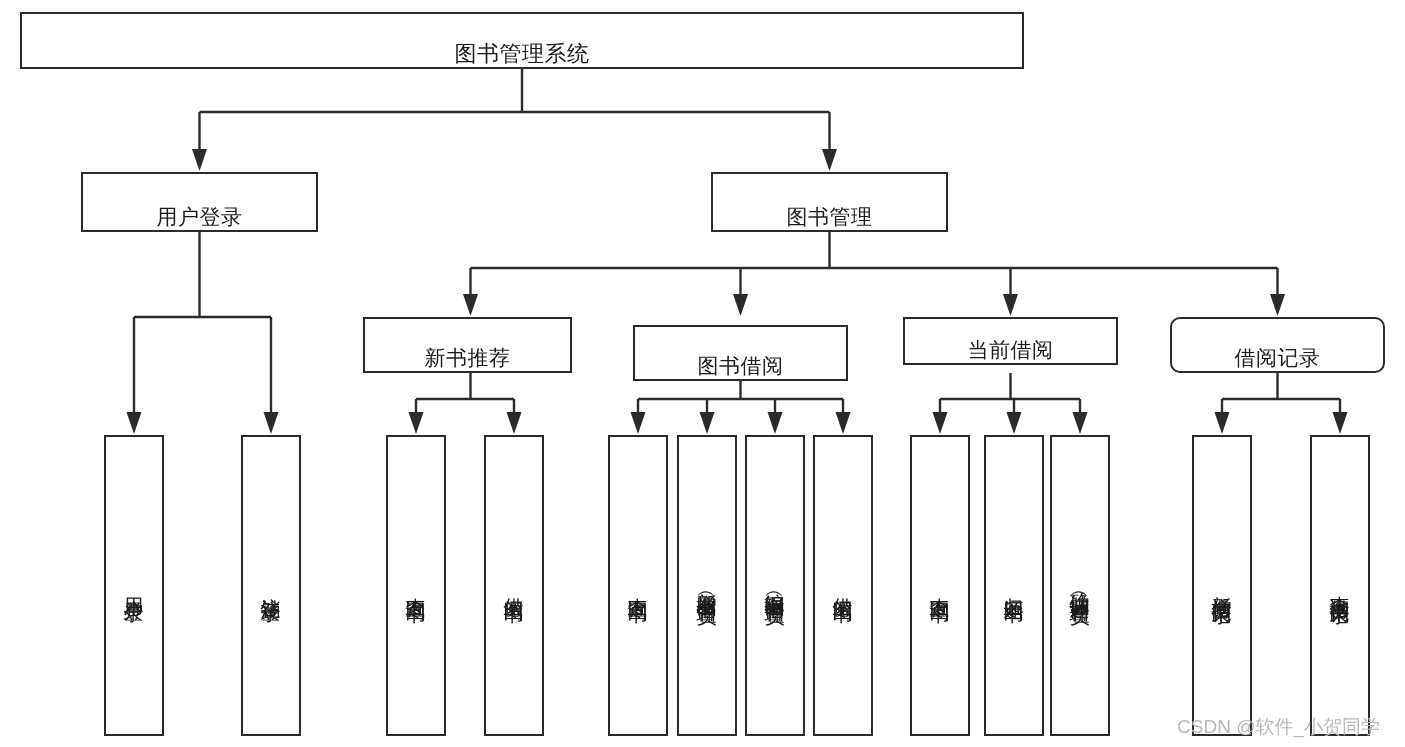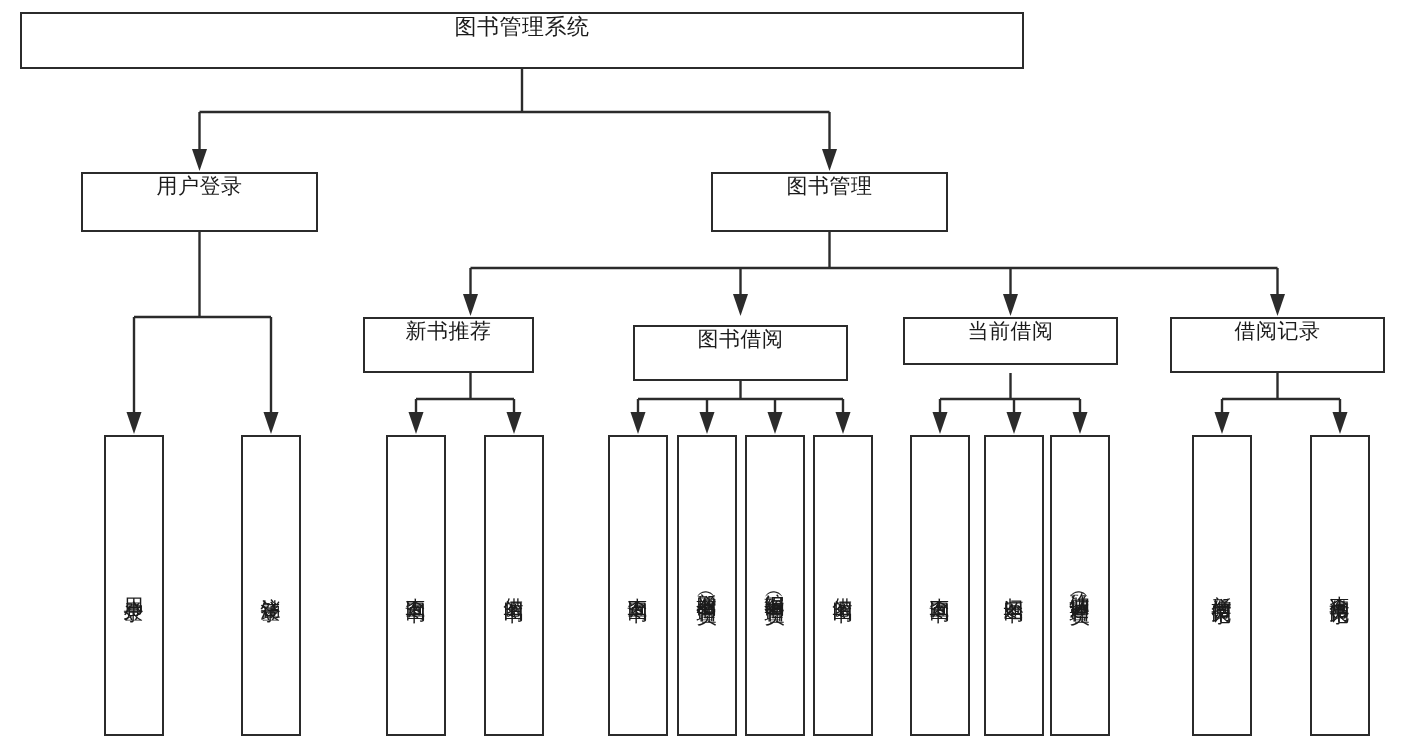--- a/index.html
+++ b/index.html
@@ -35,21 +35,21 @@
     fill: #2b2b2b;
     stroke: none;
   }
   
   .node {
     position: absolute;
     box-sizing: border-box;
     background: #ffffff;
     border: 2.4px solid #2b2b2b;
     display: flex;
-    align-items: flex-start;
+    align-items: flex-end;
     justify-content: center;
     color: #1b1b1b;
   }
   .node .label {
     display: block;
     text-align: center;
     line-height: 1.18;
     white-space: pre;
   }
   
@@ -147,30 +147,30 @@
   <div id="nodes">
       <div class="node h root" style="left: 20px; top: 12px; width: 1004px; height: 57px;">
         <span class="label">图书管理系统</span>
       </div>
       <div class="node h" style="left: 81px; top: 172px; width: 237px; height: 60px;">
         <span class="label">用户登录</span>
       </div>
       <div class="node h" style="left: 711px; top: 172px; width: 237px; height: 60px;">
         <span class="label">图书管理</span>
       </div>
-      <div class="node h" style="left: 363px; top: 317px; width: 171px; height: 56px;">
+      <div class="node h" style="left: 363px; top: 317px; width: 209px; height: 56px;">
         <span class="label">新书推荐</span>
       </div>
       <div class="node h" style="left: 633px; top: 317px; width: 215px; height: 56px; margin-top: 8px;">
         <span class="label">图书借阅</span>
       </div>
       <div class="node h" style="left: 903px; top: 317px; width: 215px; height: 48px;">
         <span class="label">当前借阅</span>
       </div>
-      <div class="node h" style="left: 1170px; top: 317px; width: 215px; height: 56px;">
+      <div class="node h" style="left: 1170px; top: 317px; width: 215px; height: 56px; border-radius: 10px;">
         <span class="label">借阅记录</span>
       </div>
       <div class="node v" style="left: 104px; top: 435px; width: 60px; height: 301px;">
         <span class="label">用户登录</span>
       </div>
       <div class="node v" style="left: 241px; top: 435px; width: 60px; height: 301px;">
         <span class="label">注销登录</span>
       </div>
       <div class="node v" style="left: 386px; top: 435px; width: 60px; height: 301px;">
         <span class="label">查询图书</span>
@@ -200,14 +200,15 @@
         <span class="label">确认归还（管理员）</span>
       </div>
       <div class="node v" style="left: 1192px; top: 435px; width: 60px; height: 301px;">
         <span class="label">新增借阅记录</span>
       </div>
       <div class="node v" style="left: 1310px; top: 435px; width: 60px; height: 301px;">
         <span class="label">查询借阅记录</span>
       </div>
     </div>
 
+  <div id="watermark" style="left: 1380px; top: 714px; color: rgb(184, 184, 184); transform: translateX(-100%);">CSDN @软件_小贺同学</div>
 
 </div>
 
 </body></html>

